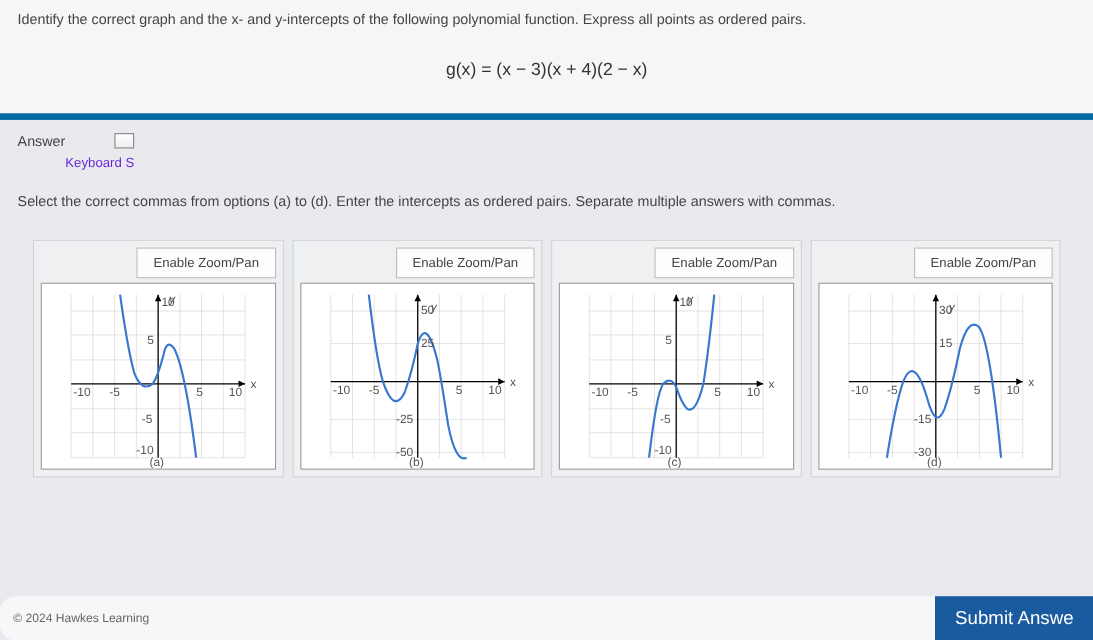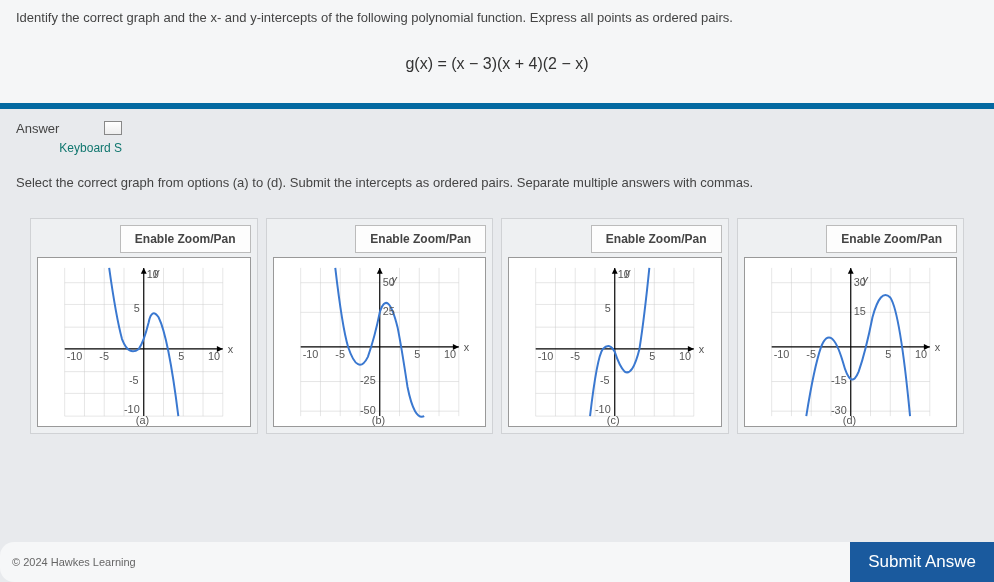--- a/index.html
+++ b/index.html
@@ -6,25 +6,25 @@
     body { font-family: Arial, sans-serif; background: #d4d6d9; font-size: 13px; color: #333; }
     .container { background: #e8eaed; min-height: 582px; position: relative; }
     .question-area { background: #f5f6f7; padding: 10px 16px; border-bottom: 6px solid #0369a1; }
     .question-text { font-size: 13px; color: #444; margin-bottom: 20px; }
     .formula { text-align: center; font-size: 16px; padding: 10px 0 20px; }
     .answer-section { padding: 12px 16px; }
     .answer-header { display: flex; justify-content: flex-start; align-items: flex-start; }
     .answer-label { font-size: 13px; color: #444; }
     .keyboard-section { text-align: right; }
     .keyboard-icon { width: 18px; height: 14px; border: 1px solid #888; display: inline-block; background: linear-gradient(#fff, #eee); margin-bottom: 2px; }
-    .keyboard-text { font-size: 12px; color: #0f766e; }
+    .keyboard-text { font-size: 12px; color: #6d28d9; }
     .instruction { font-size: 13px; color: #444; margin-top: 20px; }
     .graphs-row { display: flex; gap: 8px; padding: 16px 30px; justify-content: space-between; }
     .graph-panel { flex: 1; background: #eef0f2; border: 1px solid #d0d2d5; padding: 6px; position: relative; }
-    .zoom-btn { background: #fdfdfd; border: 1px solid #bbb; padding: 6px 14px; font-size: 12px; color: #444; cursor: pointer; float: right; margin-bottom: 4px; font-weight: bold; }
+    .zoom-btn { background: #fdfdfd; border: 1px solid #bbb; padding: 6px 14px; font-size: 12px; color: #444; cursor: pointer; float: right; margin-bottom: 4px; }
     .graph-box { clear: both; border: 1px solid #999; background: #fff; height: 170px; position: relative; margin-top: 4px; overflow: hidden; }
     .graph-svg { width: 100%; height: 100%; }
     .graph-label-text { font-size: 11px; fill: #555; font-family: Arial; }
     .footer { position: absolute; bottom: 0; left: 0; right: 0; display: flex; justify-content: space-between; align-items: center; background: rgba(255,255,255,0.6); border-radius: 14px; }
     .copyright { font-size: 11px; color: #666; padding: 6px 12px; }
     .submit-btn { background: #1a5a9e; color: #fff; border: none; padding: 10px 18px; font-size: 17px; cursor: pointer; }
   </style>
 </head>
 <body>
 
@@ -35,21 +35,21 @@
   </div>
 
   <div class="answer-section">
     <div class="answer-header">
       <div class="answer-label">Answer</div>
       <div class="keyboard-section">
         <div class="keyboard-icon"></div><br>
         <span class="keyboard-text">Keyboard S</span>
       </div>
     </div>
-    <div class="instruction">Select the correct graph from options (a) to (d). Submit the intercepts as ordered pairs. Separate multiple answers with commas.</div>
+    <div class="instruction">Select the correct commas from options (a) to (d). Enter the intercepts as ordered pairs. Separate multiple answers with commas.</div>
   </div>
 
   <div class="graphs-row">
 
     <div class="graph-panel">
       <button class="zoom-btn">Enable Zoom/Pan</button>
       <div class="graph-box">
         <svg class="graph-svg" viewBox="0 0 200 170">
           <g stroke="#ccc" stroke-width="0.5">
             <line x1="20" y1="10" x2="20" y2="160"></line>

